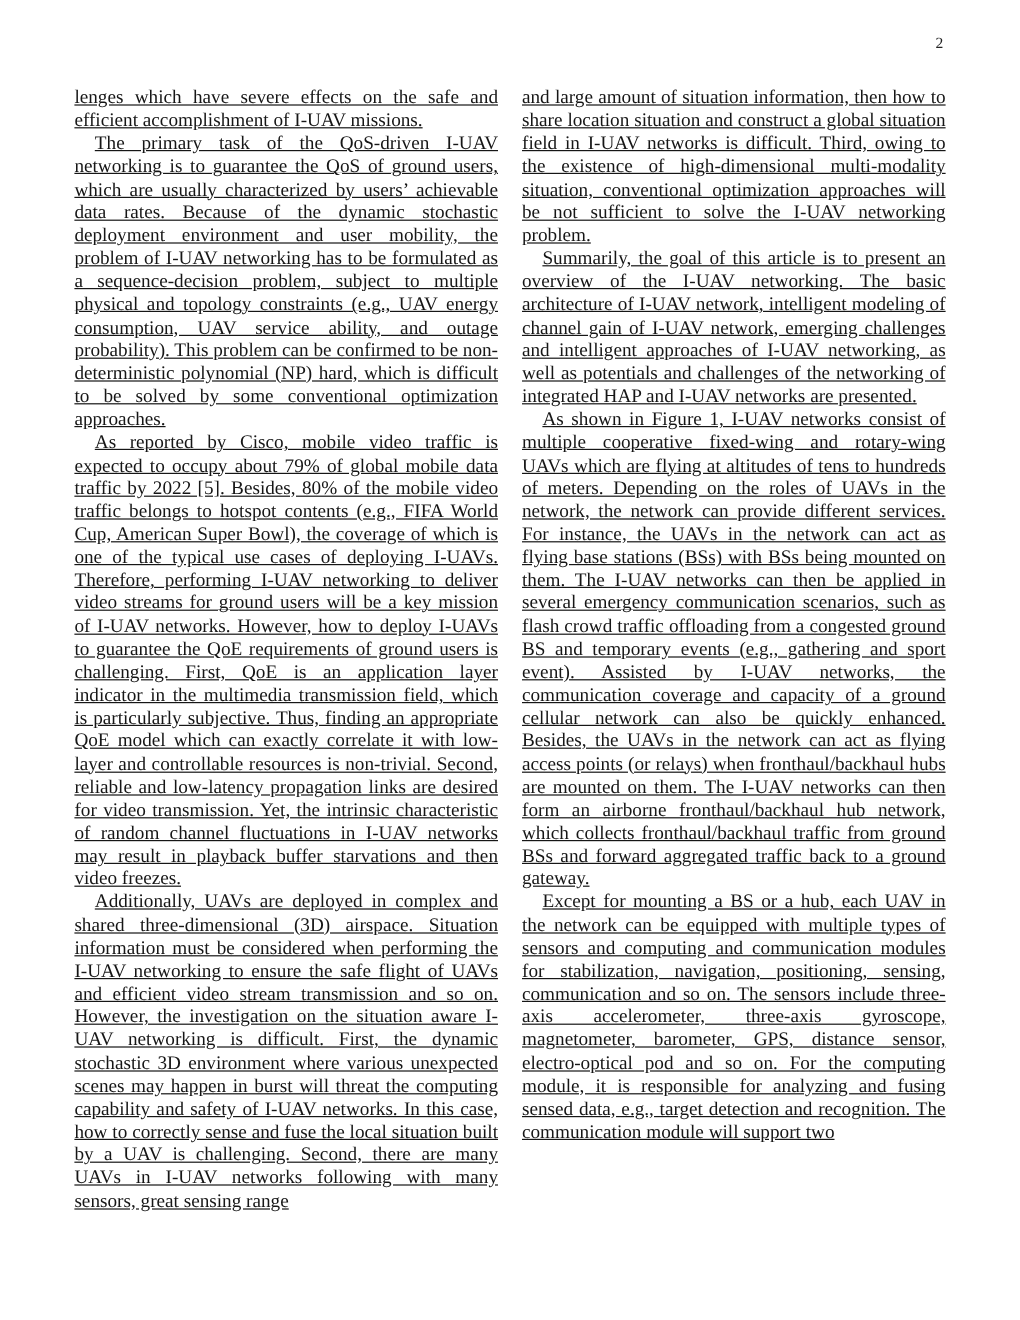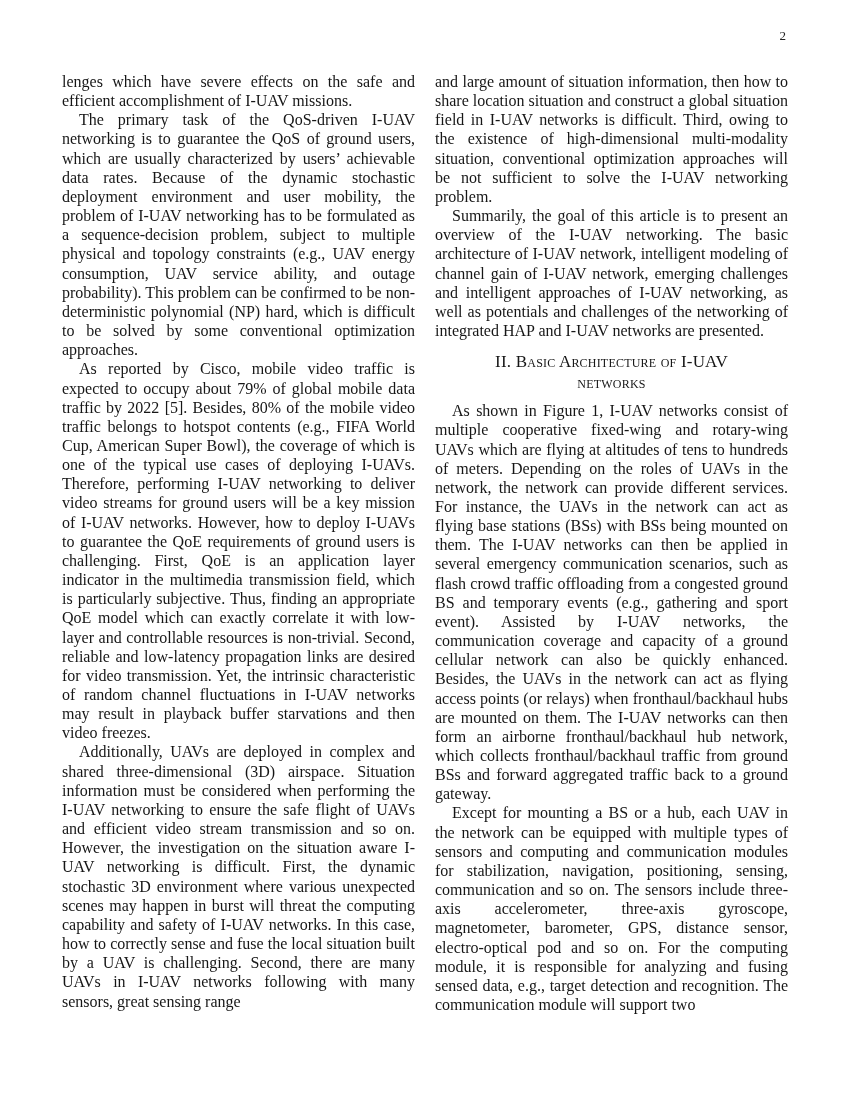--- a/index.html
+++ b/index.html
@@ -30,20 +30,21 @@
     width: 726px;
     display: flex;
     gap: 20px;
   }
   .column {
     width: 353px;
     font-size: 16px;
     line-height: 19.15px;
     text-align: justify;
     text-justify: inter-word;
+    text-decoration: underline;
   }
   .column p {
     margin: 0;
     padding: 0;
     text-indent: 17px;
   }
   .column p.noindent {
     text-indent: 0;
   }
   .section-heading {
@@ -70,22 +71,18 @@
     <p class="noindent">lenges which have severe effects on the safe and efficient accomplishment of I-UAV missions.</p>
     <p>The primary task of the QoS-driven I-UAV networking is to guarantee the QoS of ground users, which are usually characterized by users’ achievable data rates. Because of the dynamic stochastic deployment environment and user mobility, the problem of I-UAV networking has to be formulated as a sequence-decision problem, subject to multiple physical and topology constraints (e.g., UAV energy consumption, UAV service ability, and outage probability). This problem can be confirmed to be non-deterministic polynomial (NP) hard, which is difficult to be solved by some conventional optimization approaches.</p>
     <p>As reported by Cisco, mobile video traffic is expected to occupy about 79% of global mobile data traffic by 2022 [5]. Besides, 80% of the mobile video traffic belongs to hotspot contents (e.g., FIFA World Cup, American Super Bowl), the coverage of which is one of the typical use cases of deploying I-UAVs. Therefore, performing I-UAV networking to deliver video streams for ground users will be a key mission of I-UAV networks. However, how to deploy I-UAVs to guarantee the QoE requirements of ground users is challenging. First, QoE is an application layer indicator in the multimedia transmission field, which is particularly subjective. Thus, finding an appropriate QoE model which can exactly correlate it with low-layer and controllable resources is non-trivial. Second, reliable and low-latency propagation links are desired for video transmission. Yet, the intrinsic characteristic of random channel fluctuations in I-UAV networks may result in playback buffer starvations and then video freezes.</p>
     <p>Additionally, UAVs are deployed in complex and shared three-dimensional (3D) airspace. Situation information must be considered when performing the I-UAV networking to ensure the safe flight of UAVs and efficient video stream transmission and so on. However, the investigation on the situation aware I-UAV networking is difficult. First, the dynamic stochastic 3D environment where various unexpected scenes may happen in burst will threat the computing capability and safety of I-UAV networks. In this case, how to correctly sense and fuse the local situation built by a UAV is challenging. Second, there are many UAVs in I-UAV networks following with many sensors, great sensing range</p>
   </div>
 
   <div class="column">
     <p class="noindent">and large amount of situation information, then how to share location situation and construct a global situation field in I-UAV networks is difficult. Third, owing to the existence of high-dimensional multi-modality situation, conventional optimization approaches will be not sufficient to solve the I-UAV networking problem.</p>
     <p>Summarily, the goal of this article is to present an overview of the I-UAV networking. The basic architecture of I-UAV network, intelligent modeling of channel gain of I-UAV network, emerging challenges and intelligent approaches of I-UAV networking, as well as potentials and challenges of the networking of integrated HAP and I-UAV networks are presented.</p>
 
-    <div class="section-heading">
-      <span>II. Basic Architecture of I-UAV</span>
-      <span>networks</span>
-    </div>
 
     <p>As shown in Figure 1, I-UAV networks consist of multiple cooperative fixed-wing and rotary-wing UAVs which are flying at altitudes of tens to hundreds of meters. Depending on the roles of UAVs in the network, the network can provide different services. For instance, the UAVs in the network can act as flying base stations (BSs) with BSs being mounted on them. The I-UAV networks can then be applied in several emergency communication scenarios, such as flash crowd traffic offloading from a congested ground BS and temporary events (e.g., gathering and sport event). Assisted by I-UAV networks, the communication coverage and capacity of a ground cellular network can also be quickly enhanced. Besides, the UAVs in the network can act as flying access points (or relays) when fronthaul/backhaul hubs are mounted on them. The I-UAV networks can then form an airborne fronthaul/backhaul hub network, which collects fronthaul/backhaul traffic from ground BSs and forward aggregated traffic back to a ground gateway.</p>
     <p>Except for mounting a BS or a hub, each UAV in the network can be equipped with multiple types of sensors and computing and communication modules for stabilization, navigation, positioning, sensing, communication and so on. The sensors include three-axis accelerometer, three-axis gyroscope, magnetometer, barometer, GPS, distance sensor, electro-optical pod and so on. For the computing module, it is responsible for analyzing and fusing sensed data, e.g., target detection and recognition. The communication module will support two</p>
   </div>
 
 </div>
 
 </body></html>

